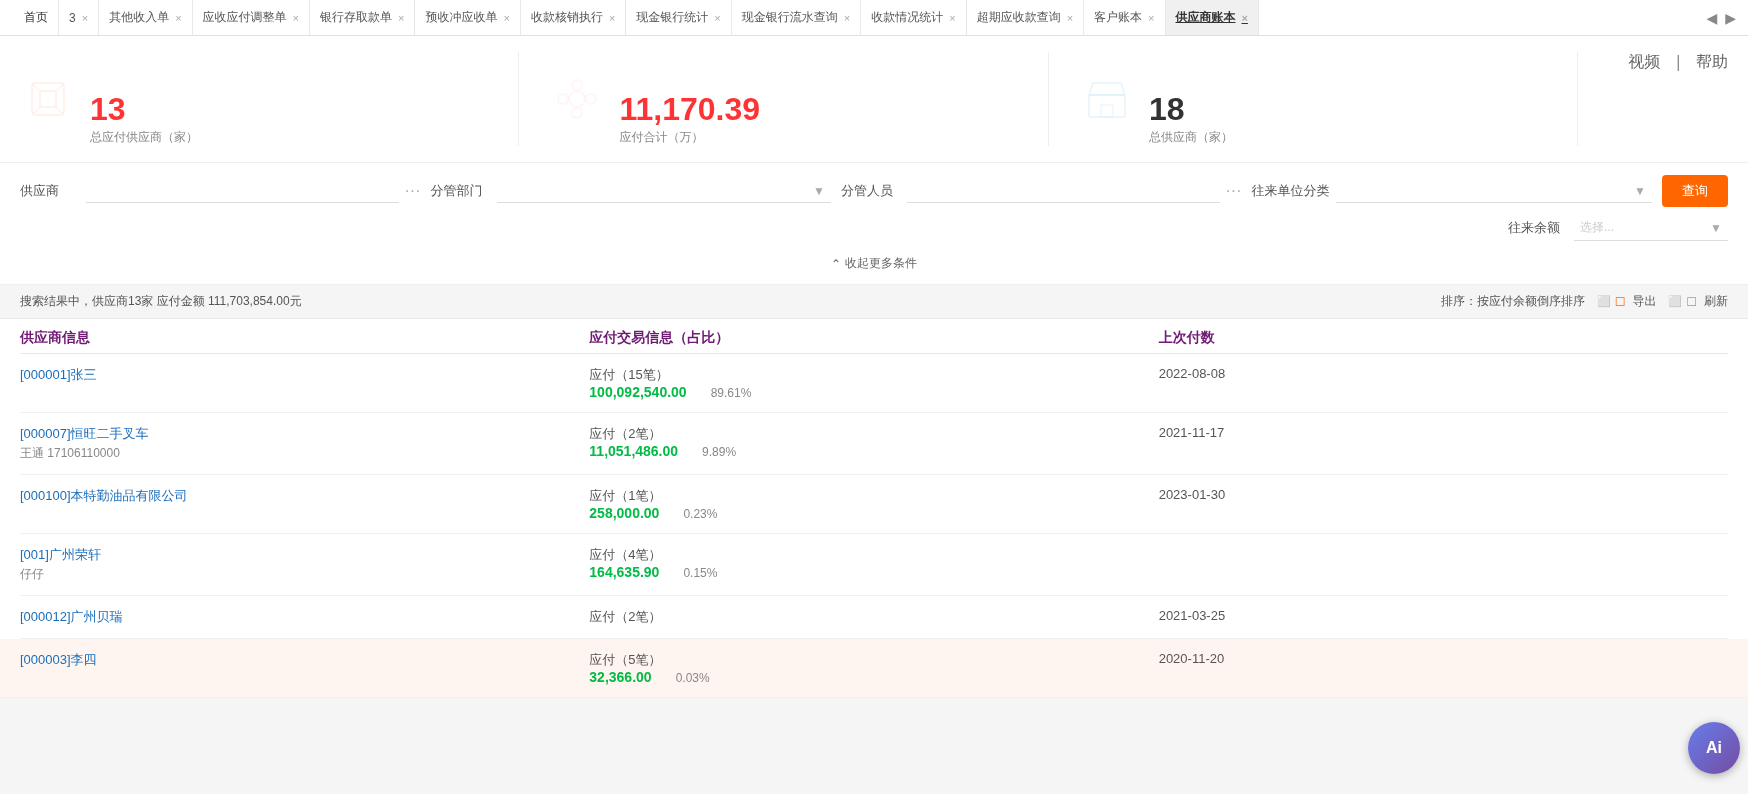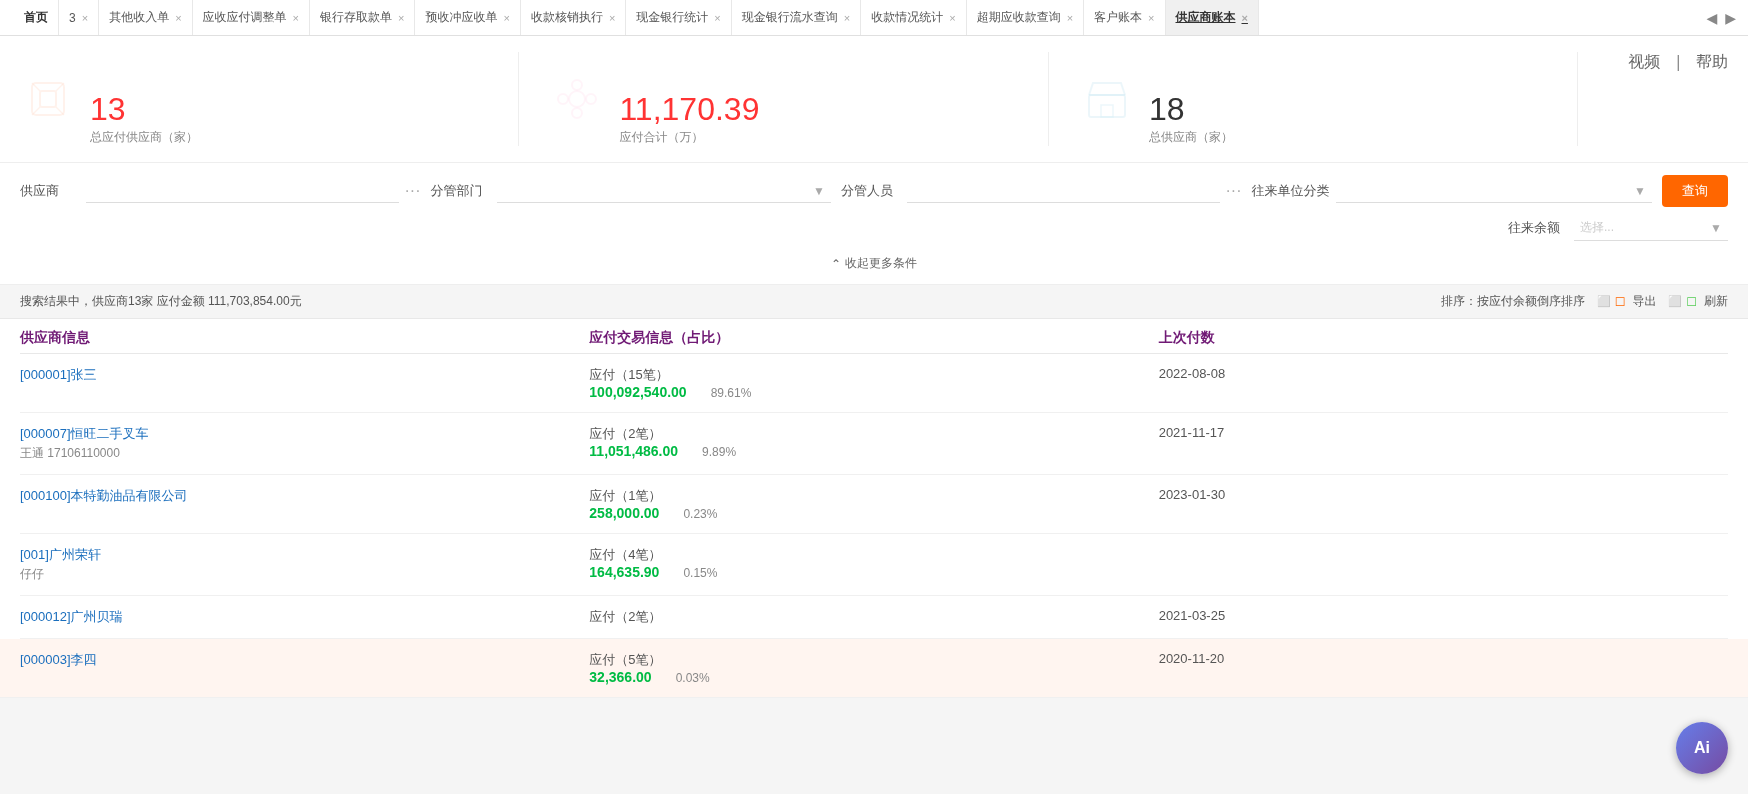--- a/index.html
+++ b/index.html
@@ -35,21 +35,21 @@
       text-decoration: underline;
     }
     .nav-tab .close-x {
       margin-left: 6px;
       color: #aaa;
       font-size: 11px;
       cursor: pointer;
     }
     .nav-tab.home {
       color: #333;
-      font-weight: bold;
+      font-weight: normal;
       background: #fff;
       padding-left: 24px;
     }
     .nav-arrows {
       display: flex;
       align-items: center;
       margin-left: auto;
       padding: 0 8px;
       flex-shrink: 0;
     }
@@ -87,21 +87,21 @@
       display: flex;
       align-items: center;
       justify-content: center;
       font-size: 36px;
       opacity: 0.3;
     }
     .card-icon.orange { color: #ff6b35; }
     .card-icon.pink { color: #ff6b9d; }
     .card-icon.blue { color: #4aabdb; }
     .card-info { display: flex; flex-direction: column; }
-    .card-number { font-size: 32px; font-weight: normal; color: #ff3333; line-height: 1.1; margin-top: 40px; }
+    .card-number { font-size: 32px; font-weight: bold; color: #ff3333; line-height: 1.1; margin-top: 40px; }
     .card-label { font-size: 12px; color: #888; margin-top: 2px; }
     .top-right-links {
       display: flex;
       align-items: flex-start;
       gap: 10px;
       font-size: 16px;
       color: #666;
       padding-left: 20px;
       align-self: flex-start;
     }
@@ -522,15 +522,15 @@
         <a class="tx-amount">32,366.00</a>
         <span class="tx-percent">0.03%</span>
       </div>
     </div>
     <div>
       <span class="last-pay">2020-11-20</span>
     </div>
   </div>
 </div>
 
-<div style="position:fixed; bottom:20px; right:20px; width:52px; height:52px; background: linear-gradient(135deg, #667eea 0%, #764ba2 100%); border-radius: 50%; display:flex; align-items:center; justify-content:center; cursor:pointer; box-shadow: 0 2px 8px rgba(0,0,0,0.3);">
+<div style="position:fixed; bottom:20px; right:8px; width:52px; height:52px; background: linear-gradient(135deg, #667eea 0%, #764ba2 100%); border-radius: 50%; display:flex; align-items:center; justify-content:center; cursor:pointer; box-shadow: 0 2px 8px rgba(0,0,0,0.3);">
   <span style="color:#fff; font-weight:bold; font-size:16px;">Ai</span>
 </div>
 
 </body></html>

